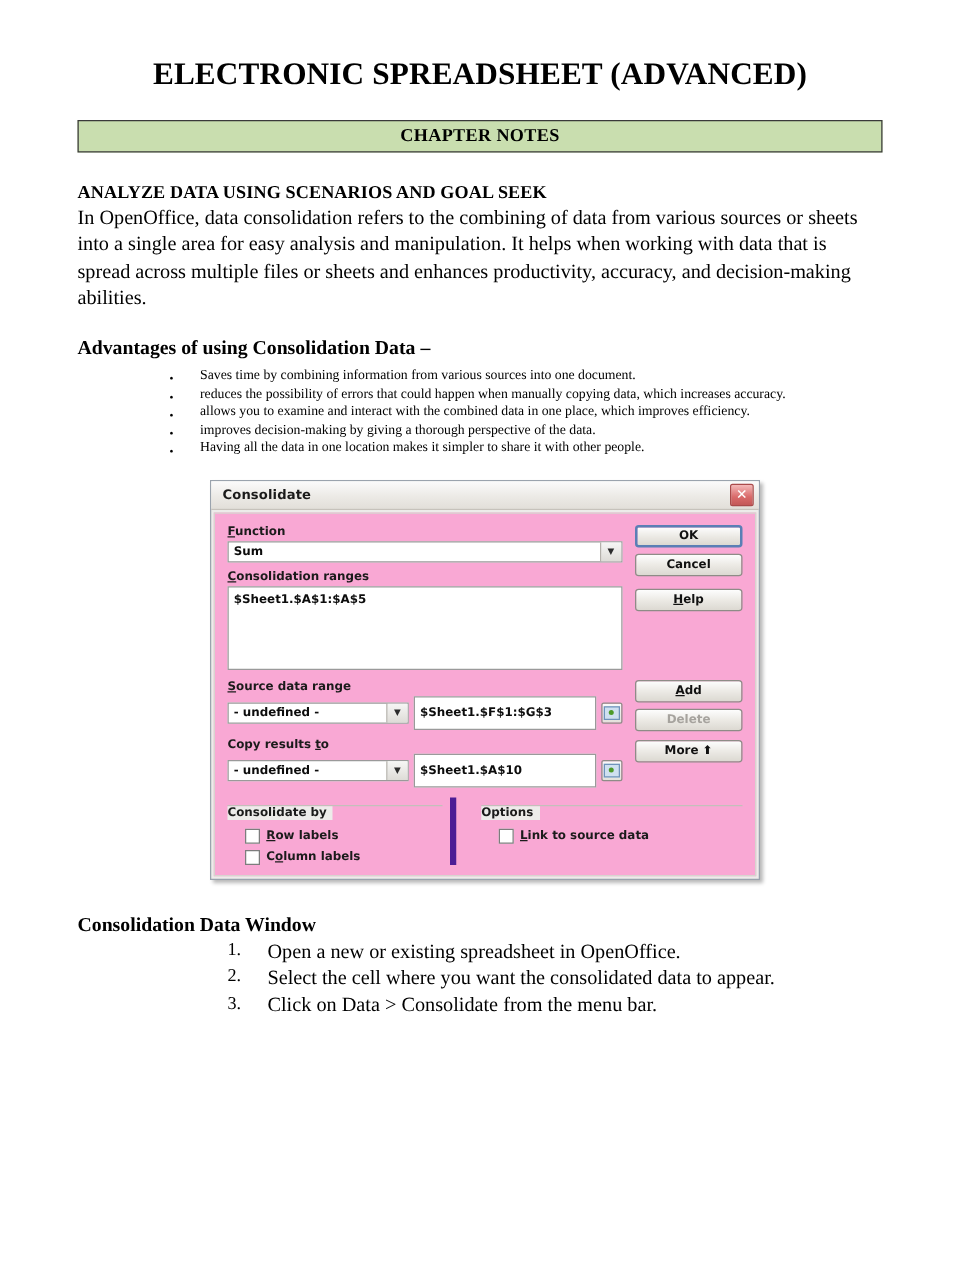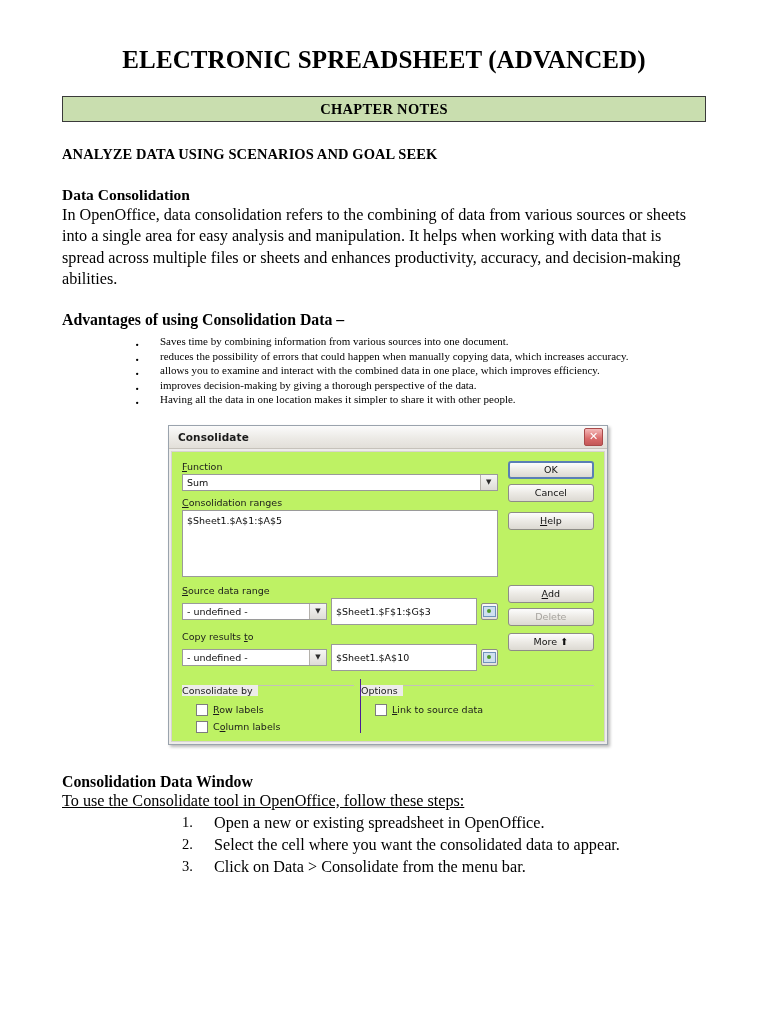--- a/index.html
+++ b/index.html
@@ -174,23 +174,24 @@
     justify-content: center;
     color: #ffffff;
     font-size: 11px;
     font-weight: bold;
     line-height: 1;
   }
 
   .dlg-body {
     padding: 9px 10px 8px 10px;
     position: relative;
-    background: #bef264;
+    background: #f9a8d4;
     border: 1px solid #d7d4cf;
     margin: 2px;
+    font-weight: bold;
   }
 
   .row { display: flex; }
   .left-col { width: 322px; }
   .right-col {
     width: 88px;
     margin-left: 10px;
     display: flex;
     flex-direction: column;
   }
@@ -314,21 +315,21 @@
     background: #4d9a2a;
   }
 
   
   .groups {
     display: flex;
     margin-top: 8px;
   }
   .grp { position: relative; }
   .grp-a { width: 172px; }
-  .grp-b { flex: 1; padding-left: 0; border-left: 1px solid #4c1d95; margin-left: 6px;}
+  .grp-b { flex: 1; padding-left: 20px; border-left: 5px solid #4c1d95; margin-left: 6px;}
   .grp-title {
     font-size: 9.5px;
     color: #1b1b1b;
     display: inline-block;
     position: relative;
     padding-right: 5px;
   }
   .grp-rule {
     position: absolute;
     left: 0; right: 0; top: 6px;
@@ -359,21 +360,20 @@
 <body>
 
 <div class="page">
 
   <h1 class="doc-title">ELECTRONIC SPREADSHEET (ADVANCED)</h1>
 
   <div class="banner">CHAPTER NOTES</div>
 
   <div class="section-caps">ANALYZE DATA USING SCENARIOS AND GOAL SEEK</div>
 
-  <div class="sub-head">Data Consolidation</div>
   <div class="para">In OpenOffice, data consolidation refers to the combining of data from various sources or sheets into a single area for easy analysis and manipulation. It helps when working with data that is spread across multiple files or sheets and enhances productivity, accuracy, and decision-making abilities.</div>
 
   <div class="adv-head">Advantages of using Consolidation Data –</div>
 
   <ul class="bullets">
     <li>Saves time by combining information from various sources into one document.</li>
     <li>reduces the possibility of errors that could happen when manually copying data, which increases accuracy.</li>
     <li>allows you to examine and interact with the combined data in one place, which improves efficiency.</li>
     <li>improves decision-making by giving a thorough perspective of the data.</li>
     <li>Having all the data in one location makes it simpler to share it with other people.</li>
@@ -478,21 +478,20 @@
               <span class="chk-label"><span class="u">L</span>ink to source data</span>
             </div>
           </div>
         </div>
 
       </div>
     </div>
   </div>
 
   <div class="win-head">Consolidation Data Window</div>
-  <div class="underline-line">To use the Consolidate tool in OpenOffice, follow these steps:</div>
 
   <ol class="steps">
     <li>Open a new or existing spreadsheet in OpenOffice.</li>
     <li>Select the cell where you want the consolidated data to appear.</li>
     <li>Click on Data &gt; Consolidate from the menu bar.</li>
   </ol>
 
 </div>
 
 </body></html>

